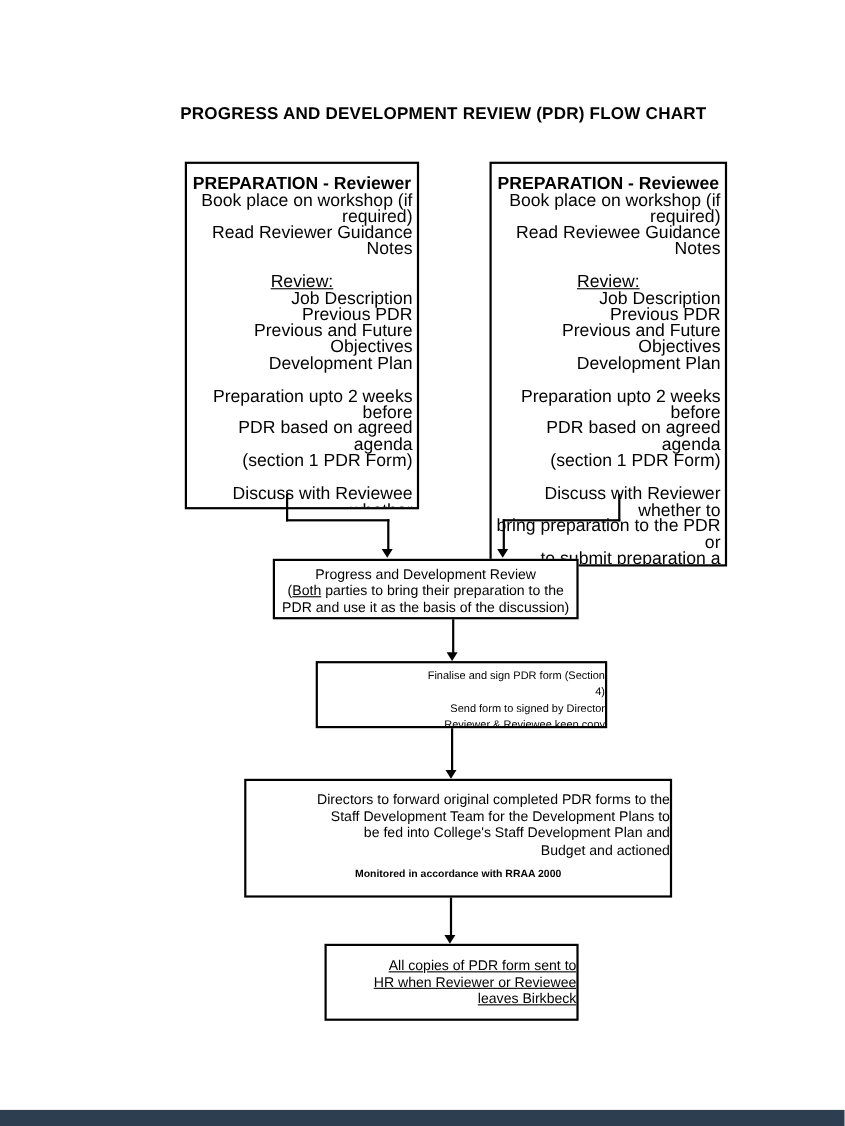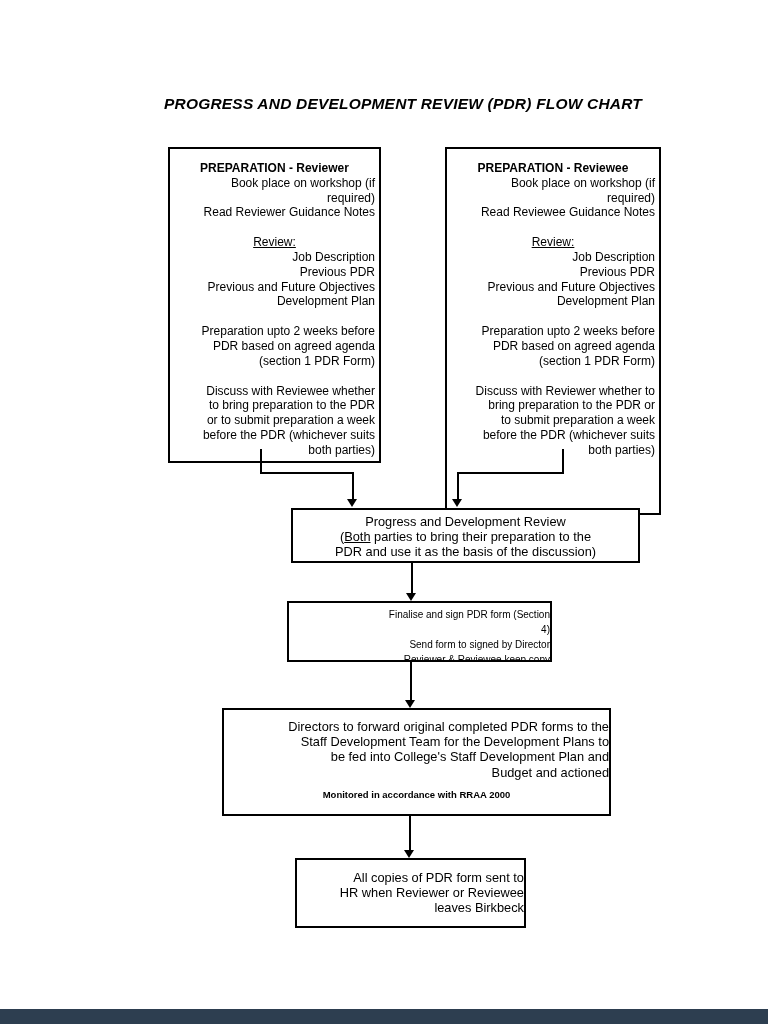--- a/index.html
+++ b/index.html
@@ -14,44 +14,43 @@
   }
   .title {
     position: absolute;
     top: 95px;
     left: 38px;
     width: 730px;
     text-align: center;
     font-size: 15.5px;
     font-weight: bold;
     letter-spacing: 0.2px;
-    font-style: italic;
   }
   .box {
     position: absolute;
     border: 2px solid #000000;
     background: #ffffff;
     box-sizing: border-box;
     text-align: center;
     overflow: hidden;
   }
   .prep {
-    font-size: 12px;
+    font-size: 16px;
     line-height: 14.8px;
     padding: 12px 4px 0 4px;
   }
   .prep .heading { font-weight: bold; }
   .gap { margin-top: 15px; }
   .ml { white-space: pre-line; text-align: right; }
   .u { text-decoration: underline; }
   .pdrbox   { font-size: 12.8px; line-height: 15px; padding-top: 4px; }
   .finalbox { font-size: 10px; line-height: 15px; padding-top: 4px; }
   .dirbox   { font-size: 12.8px; line-height: 15.2px; padding-top: 9px; }
   .dirbox .note { font-size: 9.5px; font-weight: bold; margin-top: 7px; }
-  .hrbox    { font-size: 12.8px; line-height: 15px; padding-top: 10px; }
+  .hrbox    { font-size: 12.8px; line-height: 15px; padding-top: 10px; text-decoration: underline; }
   .vline { position: absolute; width: 2px; background: #000000; }
   .hline { position: absolute; height: 2px; background: #000000; }
   .arrowhead {
     position: absolute;
     width: 0; height: 0;
     border-left: 5px solid transparent;
     border-right: 5px solid transparent;
     border-top: 8px solid #000000;
   }
   .bottom-bar {
@@ -110,21 +109,21 @@
   <div class="vline" style="left:260px; top:449px; height:25px;"></div>
   <div class="hline" style="left:260px; top:472px; width:94px;"></div>
   <div class="vline" style="left:352px; top:472px; height:29px;"></div>
   <div class="arrowhead" style="left:347px; top:499px;"></div>
 
   <div class="vline" style="left:562px; top:449px; height:25px;"></div>
   <div class="hline" style="left:457px; top:472px; width:107px;"></div>
   <div class="vline" style="left:457px; top:472px; height:29px;"></div>
   <div class="arrowhead" style="left:452px; top:499px;"></div>
 
-  <div class="box pdrbox" style="left:248px; top:508px; width:349px; height:55px;margin-left:43px;">
+  <div class="box pdrbox" style="left:248px; top:508px; width:278px; height:55px;">
     <div>Progress and Development Review</div>
     <div><span>(</span><span class="u">Both</span><span> parties to bring their preparation to the</span></div>
     <div>PDR and use it as the basis of the discussion)</div>
   </div>
 
   <div class="vline" style="left:411px; top:563px; height:32px;"></div>
   <div class="arrowhead" style="left:406px; top:593px;"></div>
 
   <div class="box finalbox" style="left:287px; top:601px; width:265px; height:61px;">
     <div class="ml">Finalise and sign PDR form (Section

